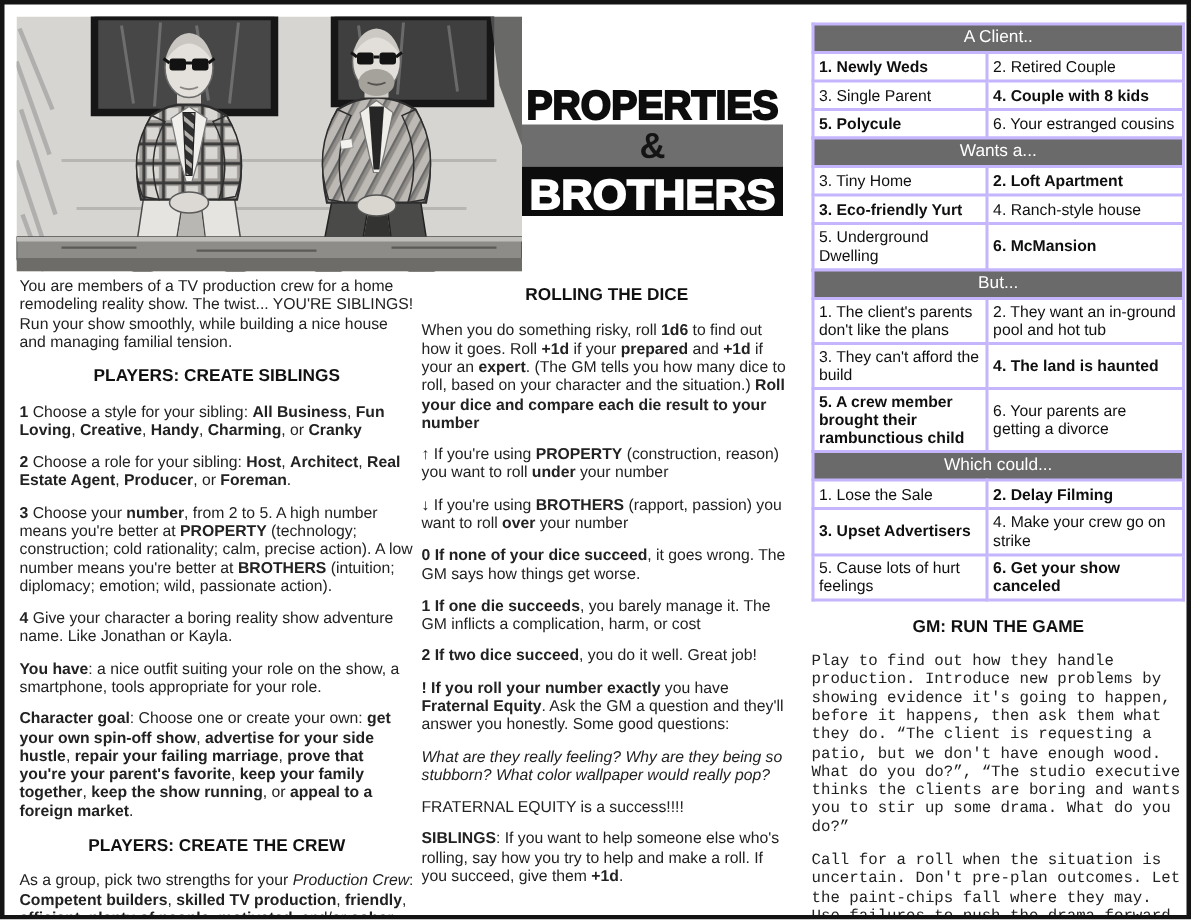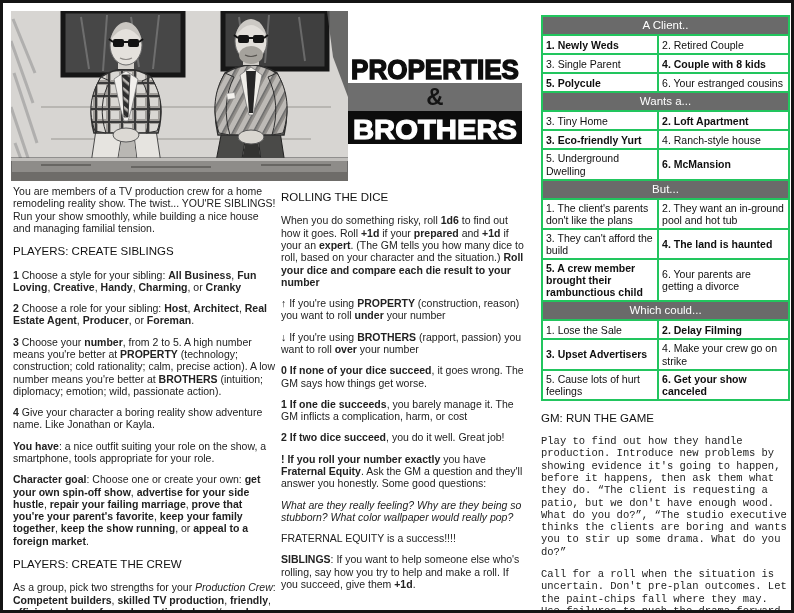--- a/index.html
+++ b/index.html
@@ -12,29 +12,29 @@
 
   
   .titleblock{position:absolute;left:345px;top:52px;width:174px;height:90px;display:block;}
 
   
   .col{position:absolute;font-size:10.5px;line-height:1.17;color:#222;}
   .col p{margin:0 0 9px 0;}
   .col-left{left:10px;top:182px;width:263px;}
   .col-mid{left:278px;top:188px;width:247px;}
   .col-right{left:538px;top:12px;width:249px;}
-  .heading{font-weight:normal;font-size:11.5px;color:#111;margin:11px 0 10px 0;}
+  .heading{font-weight:bold;text-align:center;font-size:11.5px;color:#111;margin:11px 0 10px 0;}
   .heading.first{margin-top:0;}
   .sg-b{font-weight:700;}
   .sg-i{font-style:italic;}
 
   
   table.rtable{width:100%;border-collapse:collapse;table-layout:fixed;}
   table.rtable + table.rtable{margin-top:-2px;}
-  table.rtable td{border:2px solid #22c55e;font-size:10.5px;line-height:1.15;padding:2px 3px;color:#0f0f0f;
+  table.rtable td{border:2px solid #c4b5fd;font-size:10.5px;line-height:1.15;padding:2px 3px;color:#0f0f0f;
                   vertical-align:middle;height:19px;}
   table.rtable td.thead{background:#6a6a6a;color:#ffffff;text-align:center;font-size:11.5px;
                         padding:2px;height:18px;}
   
   .gm p{margin:0 0 10px 0;font-family:Liberation Mono, monospace;}
   .credits{margin-top:20px;}
   .credits p{margin:0 0 10px 0;}
 </style>
 </head>
 <body>

